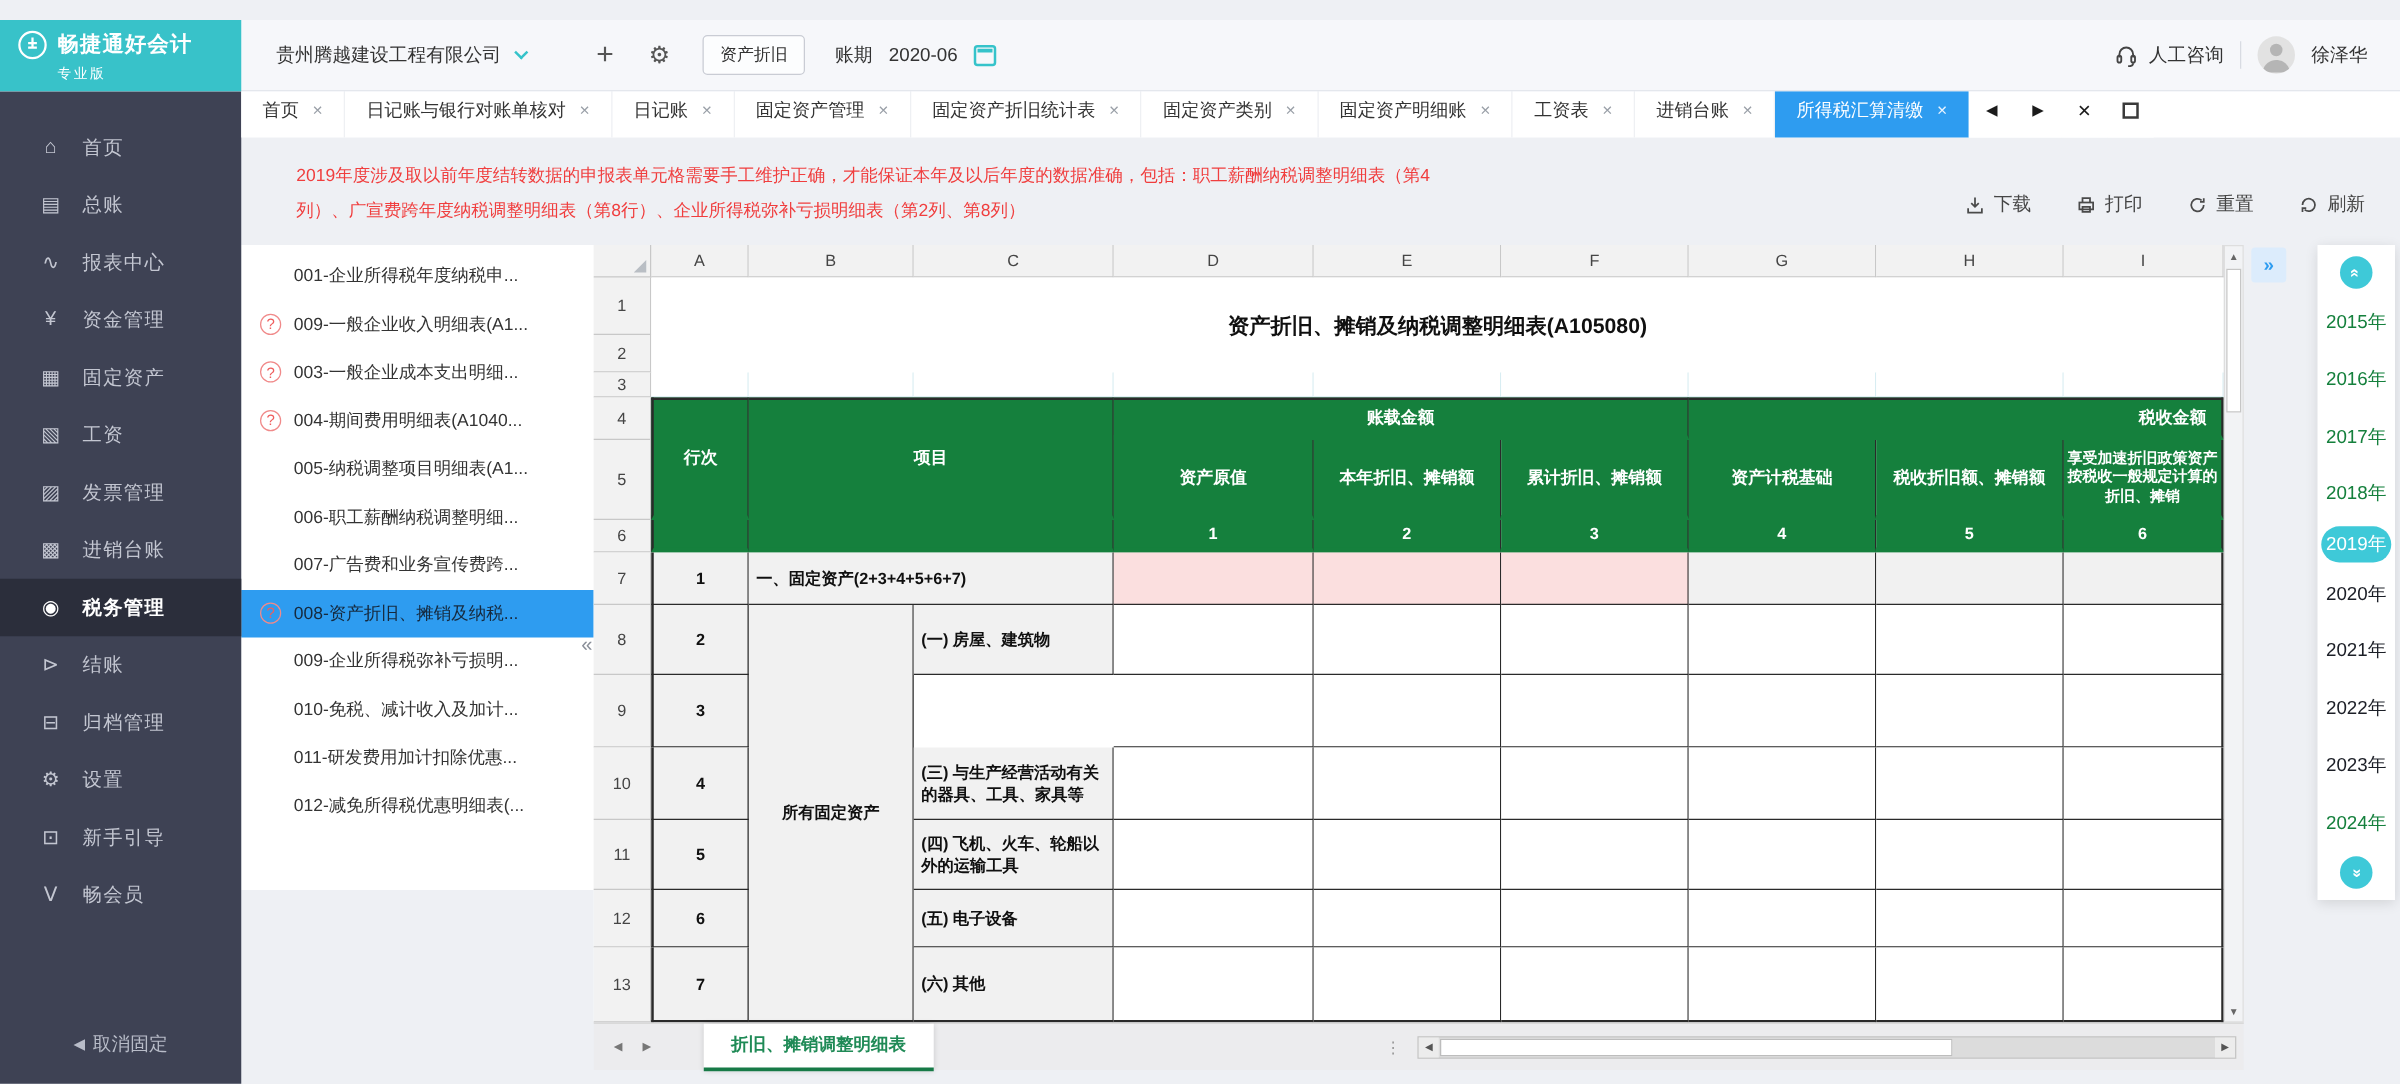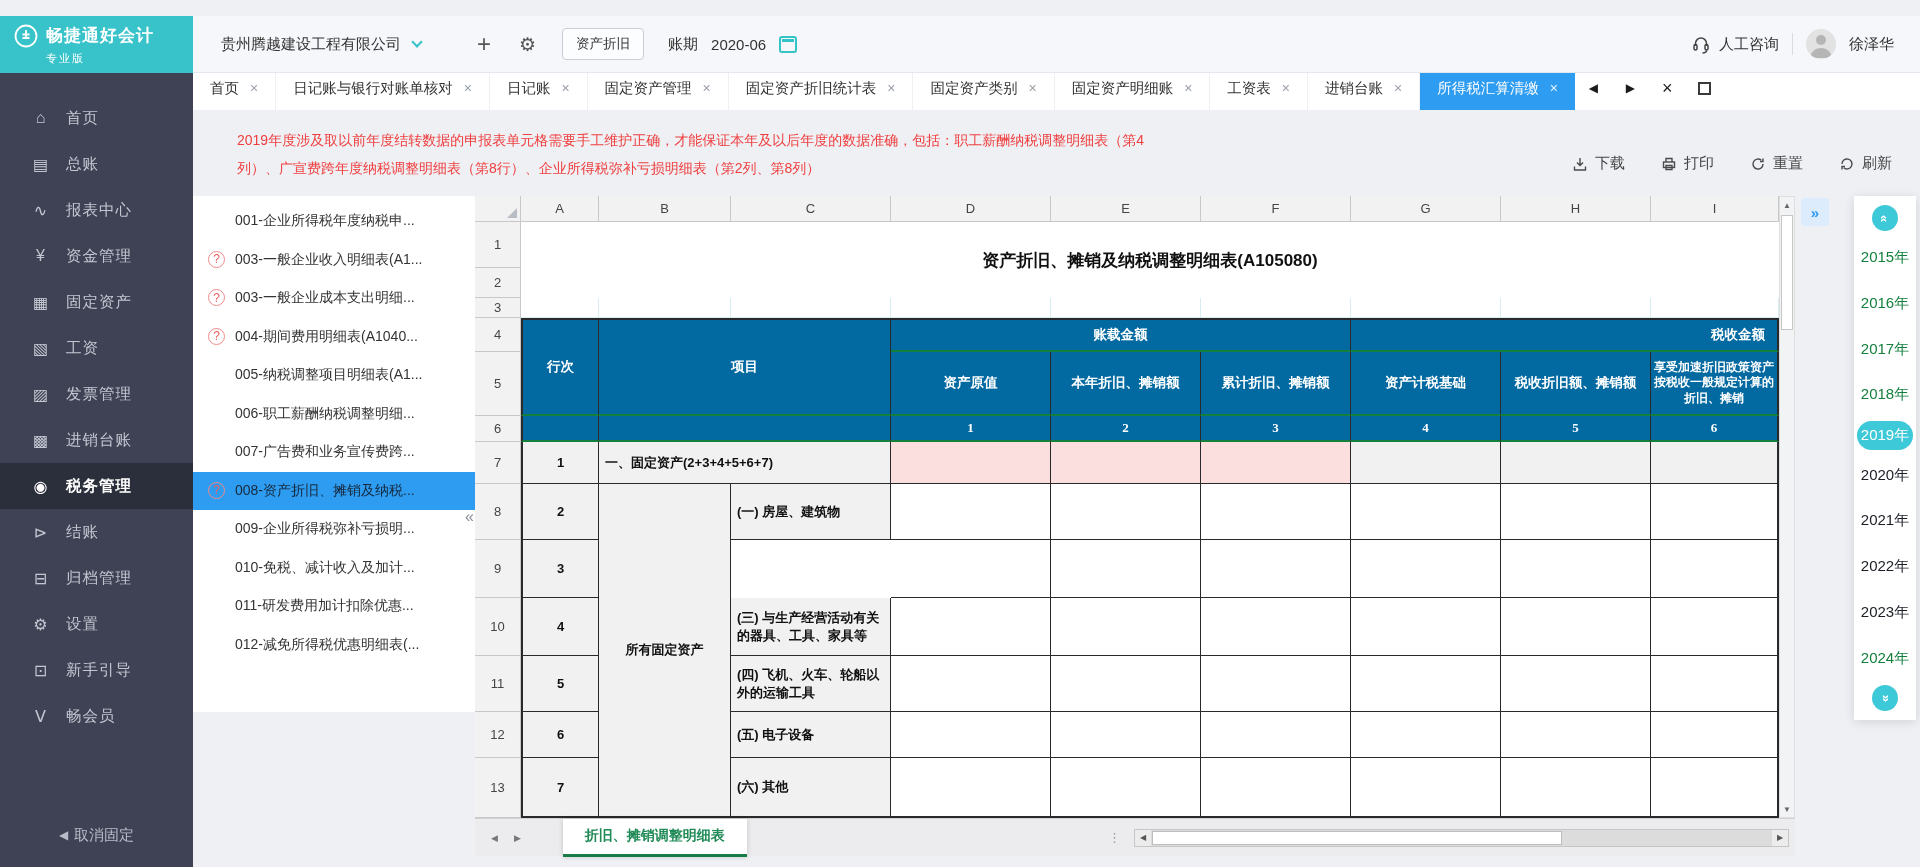--- a/index.html
+++ b/index.html
@@ -65,22 +65,22 @@
     grid-template-columns:46px 78px 132px 160px 160px 150px 150px 150px 150px 128px;
     grid-template-rows:26px 46px 30px 20px 34px 64px 26px 42px 56px 58px 58px 56px 46px 60px;}
   .gcell{overflow:hidden;display:flex;align-items:center;justify-content:center;}
   .colhead,.gutter{background:#f2f2f2;border-right:1px solid #c8c8c8;border-bottom:1px solid #c8c8c8;
     color:#454545;font-size:13px;}
   .corner{position:relative;}
   .corner::after{content:'';position:absolute;right:3px;bottom:3px;
     border-left:10px solid transparent;border-bottom:10px solid #b9bec4;}
   .blank{background:#fff;border-right:1px solid #d8edf2;border-bottom:1px solid #d8edf2;}
   .title-cell{background:#fff;font-weight:bold;font-size:17px;color:#101010;}
-  .th{background:#0369a1;color:#fff;font-weight:bold;font-size:13.5px;text-align:center;line-height:1.3;
-    border-right:1px solid #2a2a2a;border-bottom:2px solid #15803d;padding:0 3px;font-family:Liberation Serif, serif;}
+  .th{background:#15803d;color:#fff;font-weight:bold;font-size:13.5px;text-align:center;line-height:1.3;
+    border-right:1px solid #2a2a2a;border-bottom:4px solid #15803d;padding:0 3px;}
   .th.num{font-size:13px;}
   .th.small{font-size:12px;line-height:1.3;}
   .th.tax{justify-content:flex-end;padding-right:12px;}
   .td{background:#f1f1f1;color:#101010;font-size:13px;
     border-right:1px solid #2a2a2a;border-bottom:1px solid #2a2a2a;}
   .td.seq{font-weight:bold;}
   .td.item{justify-content:flex-start;text-align:left;padding:2px 6px;font-weight:bold;line-height:1.35;}
   .td.merge{font-weight:bold;}
   .td.data{background:#fff;}
   .td.pink{background:#fbdfdf;}
@@ -353,21 +353,21 @@
   </div>
 </div>
 
 <div class="report-panel">
   <div class="report-list">
       <div class="report-item">
         <span>001-企业所得税年度纳税申...</span>
       </div>
       <div class="report-item">
         <span class="help">?</span>
-        <span>003-一般企业收入明细表(A1...</span>
+        <span>009-一般企业收入明细表(A1...</span>
       </div>
       <div class="report-item">
         <span class="help">?</span>
         <span>003-一般企业成本支出明细...</span>
       </div>
       <div class="report-item">
         <span class="help">?</span>
         <span>004-期间费用明细表(A1040...</span>
       </div>
       <div class="report-item">

